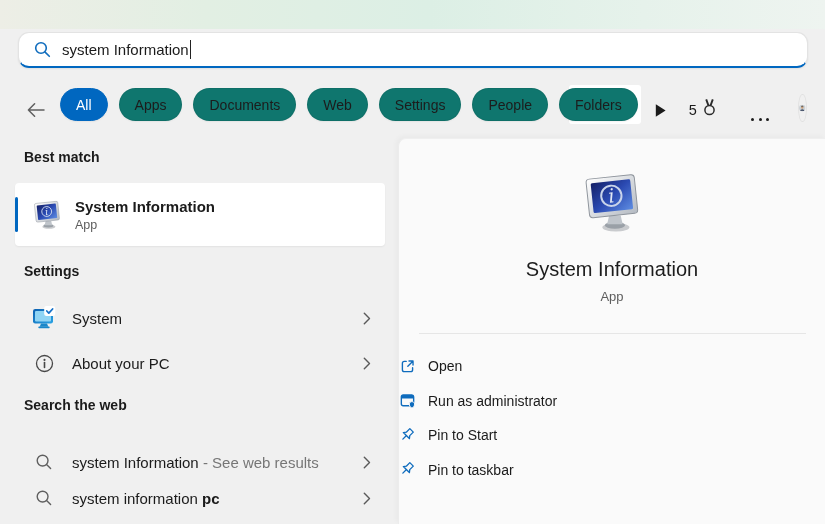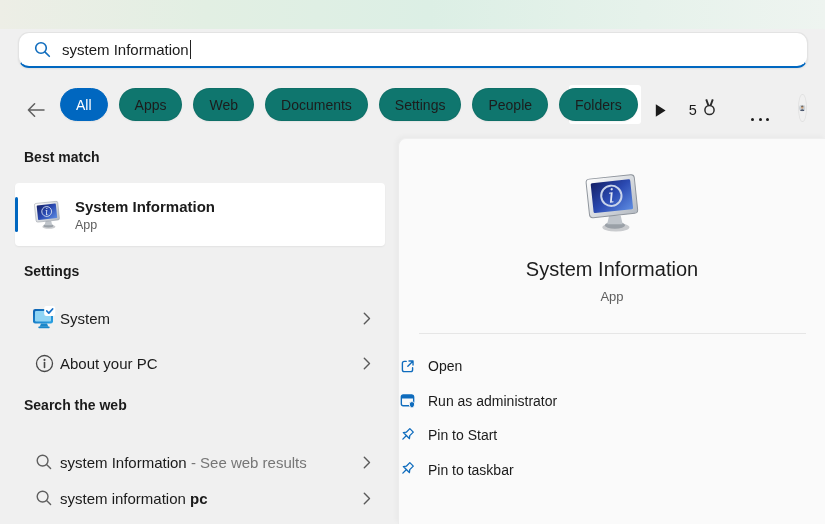--- a/index.html
+++ b/index.html
@@ -53,21 +53,21 @@
   .best-card{
     position:absolute;top:183px;left:15px;width:370px;height:63px;background:#ffffff;
     border-radius:4px;box-shadow:0 1px 2px rgba(0,0,0,.06);display:flex;align-items:center;
     padding-left:17px;gap:13px;box-sizing:border-box;cursor:pointer;
   }
   .best-card .accent-bar{position:absolute;left:0;top:14px;width:3px;height:35px;border-radius:2px;background:#0067c0;}
   .best-title{font-size:15px;font-weight:bold;color:#1b1b1b;}
   .best-sub{font-size:12.5px;color:#5d5d5d;margin-top:3px;}
   .lrow{
     position:absolute;left:15px;width:370px;height:44px;display:flex;align-items:center;
-    padding:0 14px 0 16px;gap:3px;box-sizing:border-box;border-radius:4px;cursor:pointer;
+    padding:0 14px 0 16px;gap:15px;box-sizing:border-box;border-radius:4px;cursor:pointer;
   }
   .r-system{top:296px;}
   .r-about{top:341px;}
   .r-web1{top:440px;}
   .r-web2{top:476px;}
   .lrow .ric{width:26px;display:flex;align-items:center;justify-content:center;flex:none;}
   .lrow .lbl{font-size:15px;color:#1b1b1b;white-space:nowrap;}
   .lbl .dim{color:#767676;}
   .lbl b{font-weight:bold;}
   .chev{margin-left:auto;display:flex;}
@@ -105,22 +105,22 @@
 <div class="filters">
   <button class="back-btn">
     <span>
       <svg width="20" height="16" viewBox="0 0 20 16">
           <path d="M18 8 H2.4 M8.6 1.8 L2.4 8 l6.2 6.2" fill="none" stroke="#5f5f5f" stroke-width="1.5" stroke-linecap="round" stroke-linejoin="round"></path>
         </svg>
     </span>
   </button>
   <div class="pill active">All</div>
   <div class="pill">Apps</div>
+  <div class="pill">Documents</div>
   <div class="pill">Web</div>
-  <div class="pill">Documents</div>
   <div class="pill">Settings</div>
   <div class="pill">People</div>
   <div class="pill-wrap">
     <div class="backplate"></div>
     <div class="pill">Folders</div>
   </div>
   <button class="more-filters">
     <span>
       <svg width="13" height="15" viewBox="0 0 13 15">
           <path d="M1.8 1.3 L11.6 7.5 L1.8 13.7 Z" fill="#1b1b1b"></path>

